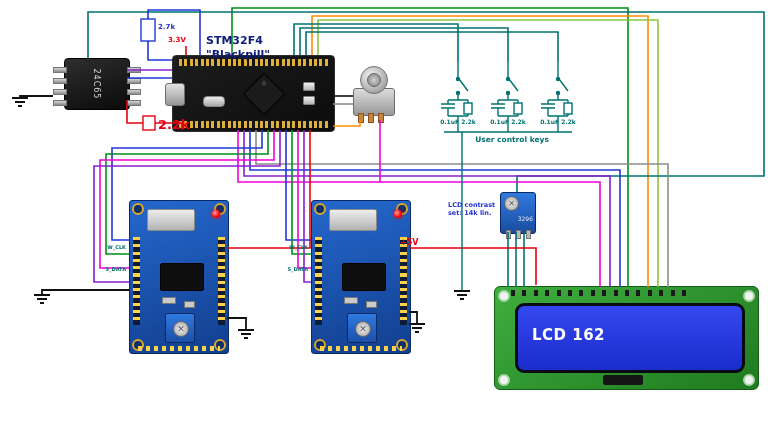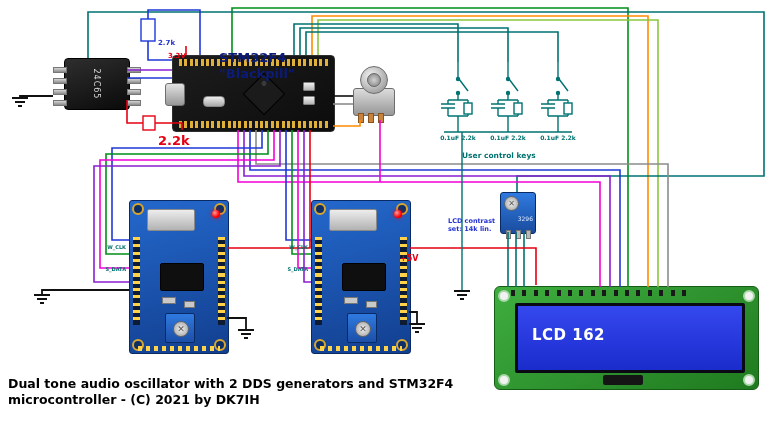--- a/index.html
+++ b/index.html
@@ -66,25 +66,25 @@
   .pot .screw{left:3px;top:3px;width:13px;height:13px;font-size:8px;}
   .pot .mark{position:absolute;left:0;right:2px;bottom:11px;text-align:right;color:#dfe8ff;font-size:6px;}
   .pot .pleg{position:absolute;bottom:-6px;width:3px;height:7px;background:#b9b9b9;border:1px solid #777;}
   
   .lcdb{left:494px;top:286px;width:263px;height:102px;background:linear-gradient(150deg,#3fae3f,#1f7a1f);
         border:1px solid #155c15;border-radius:6px;z-index:2;}
   .lcdhole{position:absolute;width:8px;height:8px;border-radius:50%;background:#f2f2f2;border:2px solid #a8d8a8;}
   .lcdpins{position:absolute;left:16px;top:3px;width:182px;height:6px;
            background:repeating-linear-gradient(90deg,#191919 0 4px,rgba(0,0,0,0) 4px 11.4px);}
   .lcdscr{position:absolute;left:20px;top:16px;width:224px;height:64px;background:linear-gradient(#3548ef,#1b2ccc);
-          border:3px solid #0a0a14;border-radius:2px;}
+          border:3px solid #0a0a14;border-radius:9px;}
   .lcdtxt{position:absolute;left:14px;top:20px;color:#fff;font-weight:bold;font-size:15px;letter-spacing:.5px;}
   .lcdconn{position:absolute;left:108px;bottom:4px;width:40px;height:10px;background:#151515;border-radius:2px;}
   
-  .lab{position:absolute;font-weight:bold;z-index:6;line-height:1.25;margin-top:16px;}
+  .lab{position:absolute;font-weight:bold;z-index:6;line-height:1.25;}
   .navy{color:#0b1b7a;} .red{color:#e60012;} .blue{color:#2333d0;} .teal{color:#00716e;}
   .caption{left:8px;top:360px;width:470px;font-size:12.5px;color:#000;}
   .tiny{font-size:5px;font-weight:bold;color:#00716e;position:absolute;z-index:6;}
   svg.wires{position:absolute;left:0;top:0;z-index:5;pointer-events:none;}
 </style>
 </head>
 <body>
 
 <div class="canvas">
 
@@ -239,42 +239,38 @@
     </g>
     <g fill="none" stroke="#111111" stroke-width="1.8">
       <path d="M12 98 H28 M15 102 H25 M18 106 H22"></path>
       <path d="M34 295 H50 M37 299 H47 M40 303 H44"></path>
       <path d="M238 330 H254 M241 334 H251 M244 338 H248"></path>
       <path d="M409 324 H425 M412 328 H422 M415 332 H419"></path>
       <path d="M454 291 H470 M457 295 H467 M460 299 H464"></path>
     </g>
   </svg>
 
-  <div class="lab navy" style="left:219px;top:34px;width:64px;text-align:center;font-size:13px">
+  <div class="lab navy" style="left:206px;top:34px;width:64px;text-align:left;font-size:11px">
     <div>STM32F4</div>
     <div>"Blackpill"</div>
   </div>
   <div class="lab red" style="left:168px;top:36px;font-size:7px">3.3V</div>
   <div class="lab blue" style="left:158px;top:23px;font-size:7px">2.7k</div>
   <div class="lab red" style="left:158px;top:117px;font-size:13px">2.2k</div>
   <div class="lab red" style="left:400px;top:238px;font-size:8px">+5V</div>
 
   <div class="lab teal" style="left:434px;top:118px;width:48px;text-align:center;font-size:6px">0.1uF 2.2k</div>
   <div class="lab teal" style="left:484px;top:118px;width:48px;text-align:center;font-size:6px">0.1uF 2.2k</div>
   <div class="lab teal" style="left:534px;top:118px;width:48px;text-align:center;font-size:6px">0.1uF 2.2k</div>
-  <div class="lab teal" style="left:462px;top:135px;width:100px;text-align:left;font-size:7.5px">User control keys</div>
+  <div class="lab teal" style="left:462px;top:135px;width:100px;text-align:center;font-size:7.5px">User control keys</div>
 
   <div class="lab blue" style="left:448px;top:201px;width:48px;text-align:left;font-size:6.5px">
     <div>LCD contrast</div>
     <div>set: 14k lin.</div>
   </div>
 
   <div class="tiny" style="left:94px;top:244px;width:32px;text-align:right">W_CLK</div>
   <div class="tiny" style="left:94px;top:266px;width:32px;text-align:right">S_DATA</div>
   <div class="tiny" style="left:276px;top:244px;width:32px;text-align:right">W_CLK</div>
   <div class="tiny" style="left:276px;top:266px;width:32px;text-align:right">S_DATA</div>
 
-  <div class="lab caption">
-    <div>Dual tone audio oscillator with 2 DDS generators and STM32F4</div>
-    <div>microcontroller - (C) 2021 by DK7IH</div>
-  </div>
 
 </div>
 
 </body></html>

